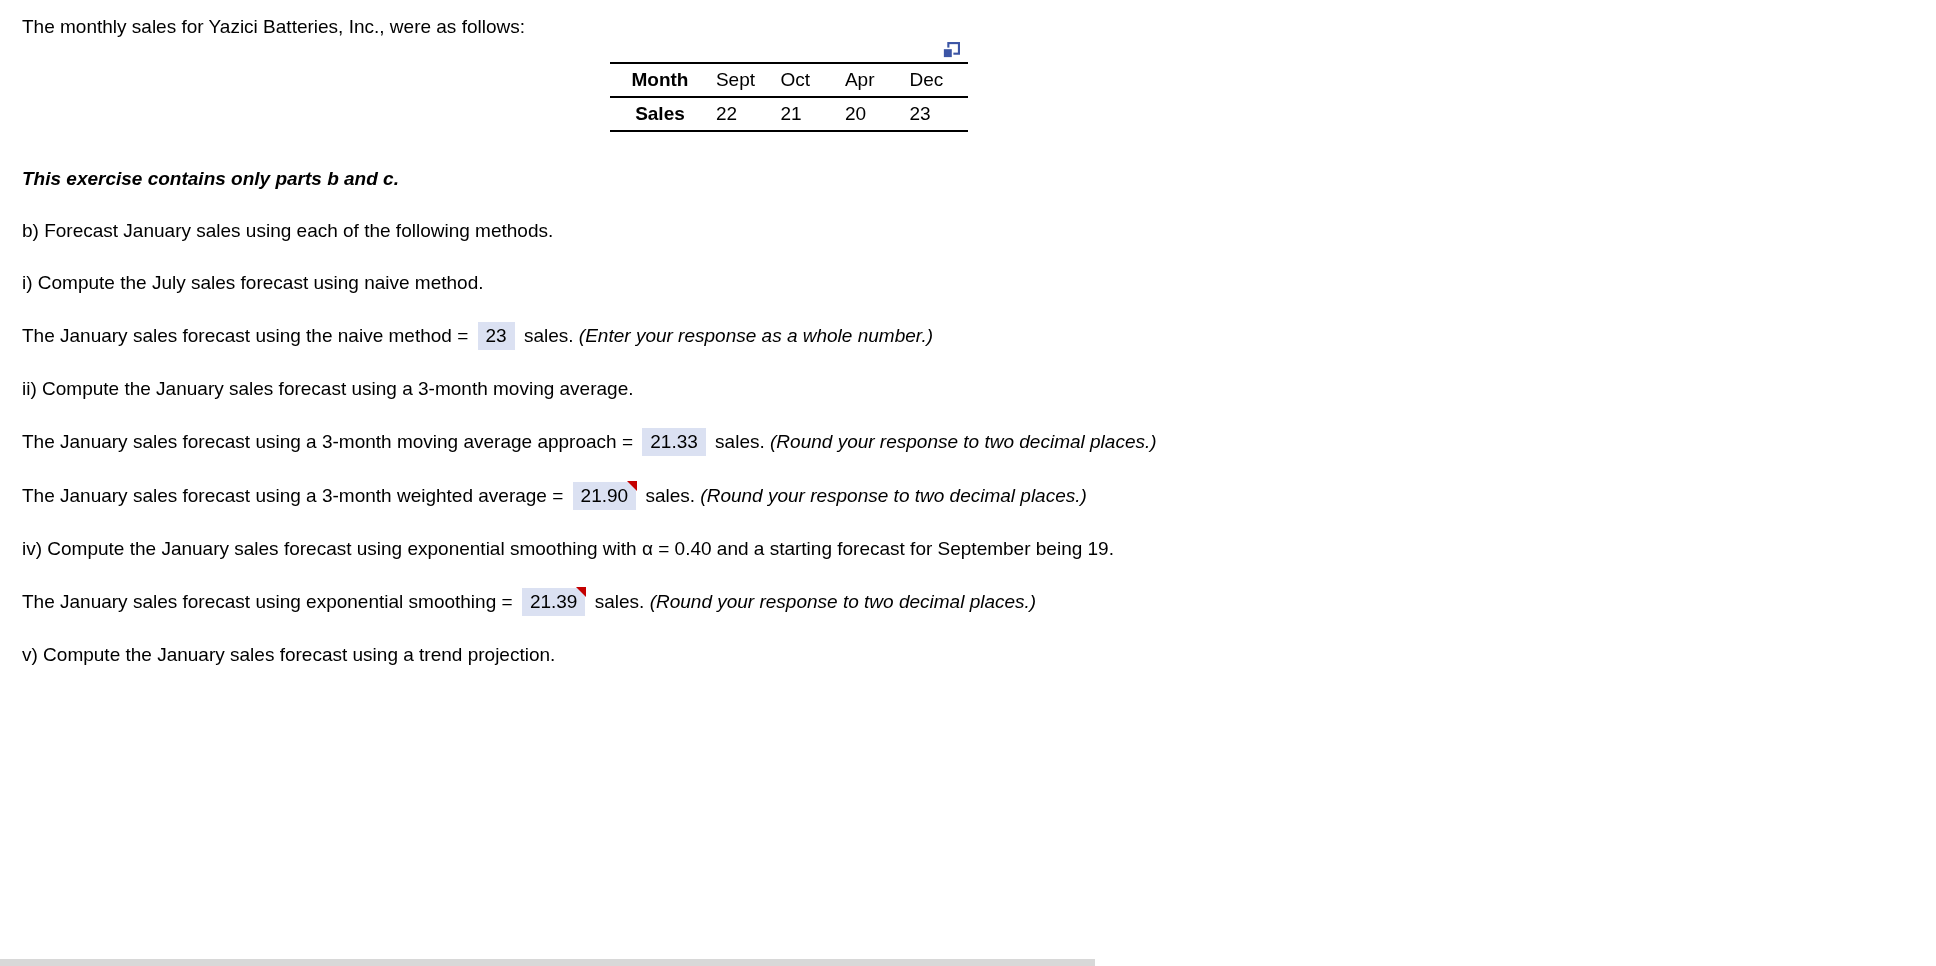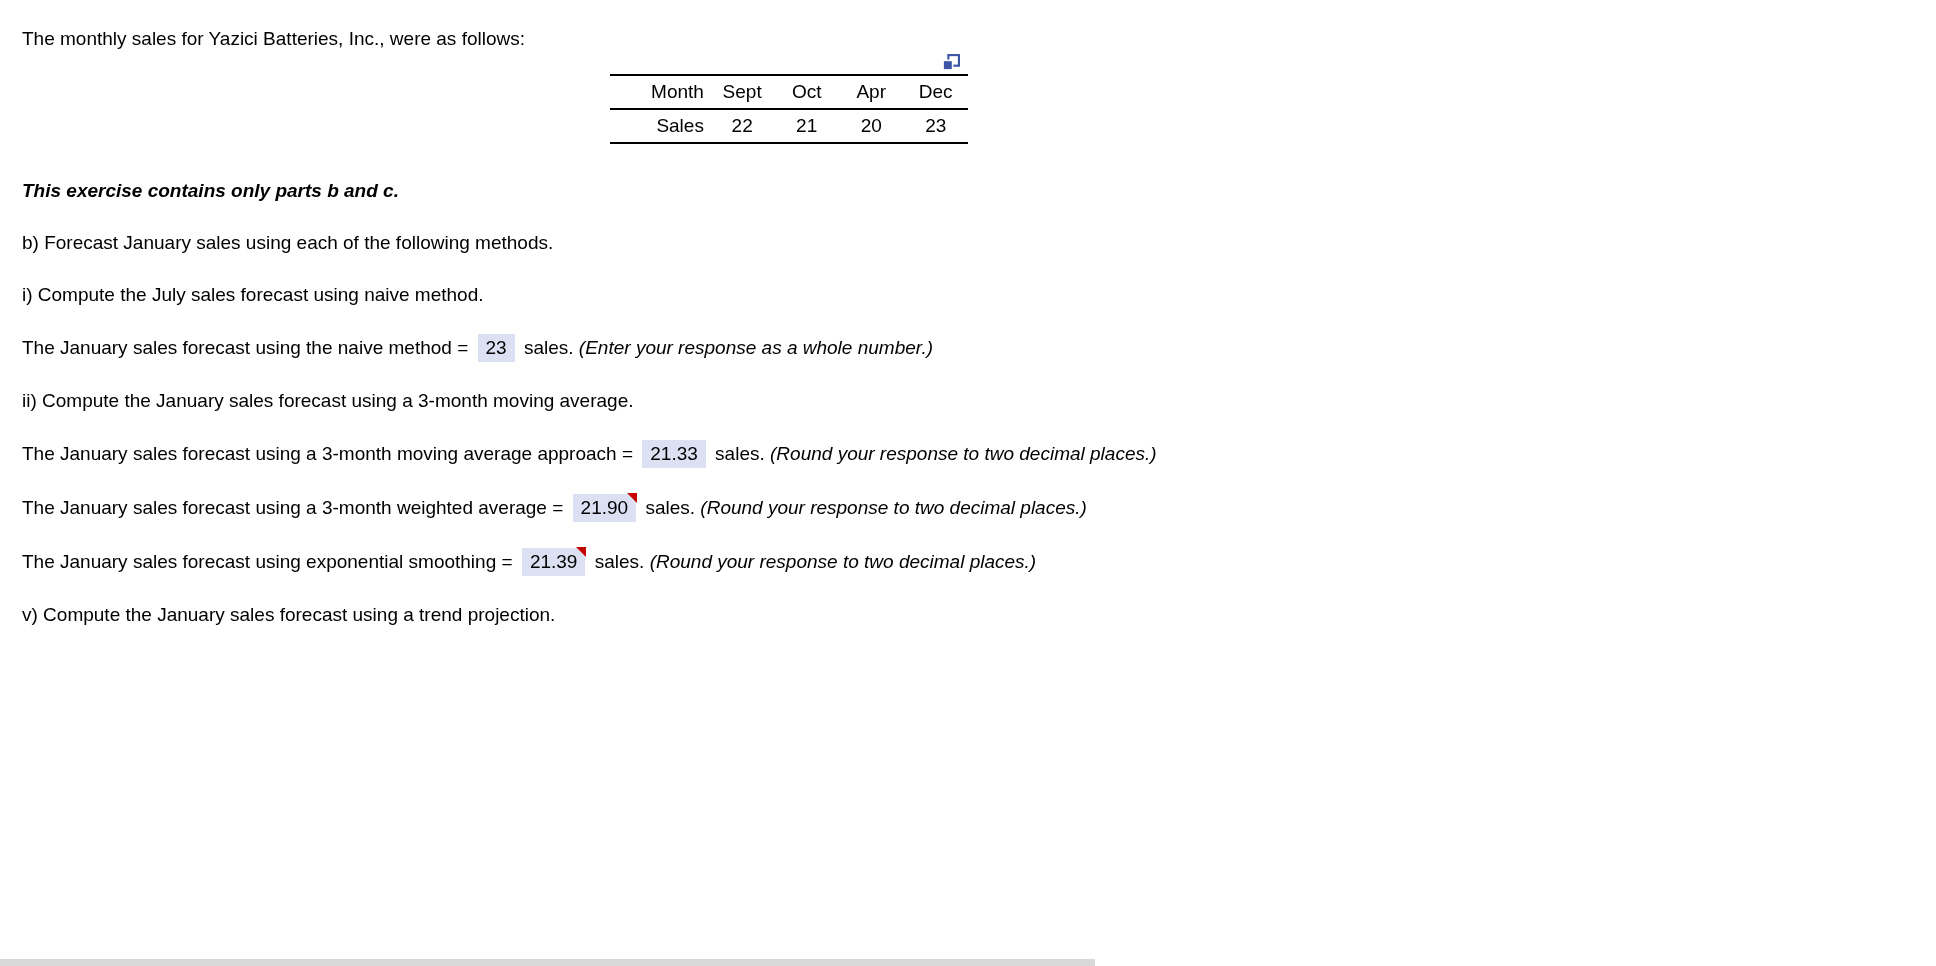--- a/index.html
+++ b/index.html
@@ -11,33 +11,33 @@
     position: relative;
     overflow: hidden;
     padding: 10px 0 0 22px;
     font-family: "Liberation Sans", "DejaVu Sans", sans-serif;
     font-size: 19px;
     line-height: 26px;
     color: #000000;
   }
   .content { width: 1526px; }
   p { margin: 26px 0 0 0; }
-  p.intro { margin-top: 16px; }
+  p.intro { margin-top: 4px; }
   .italic { font-style: italic; }
 
   
   .table-wrap { width: 358px; margin: 0 0 0 588px; }
   .icon-row { display: flex; justify-content: flex-end; padding-right: 8px; height: 20px; }
   .popup-icon { width: 18px; height: 17px; display: inline-block; cursor: pointer; }
   table.sales { border-collapse: collapse; width: 100%; margin-top: 2px;
                 border-top: 2px solid #000; border-bottom: 2px solid #000; }
   table.sales th, table.sales td { padding: 3px 6px; font-size: 19px; }
   table.sales .hdr-row th { border-bottom: 2px solid #000; }
-  table.sales .lbl { text-align: right; font-weight: normal; width: 96px; }
-  table.sales .c { text-align: center; font-weight: normal; width: 62px; }
+  table.sales .lbl { text-align: center; font-weight: bold; width: 96px; }
+  table.sales .c { text-align: left; font-weight: normal; width: 62px; }
   .note { margin-top: 34px; font-weight: bold; }
 
   
   .ansbox {
     display: inline-block;
     position: relative;
     background: #dbe1f2;
     padding: 2px 8px;
     margin: 0 4px;
     min-width: 20px;
@@ -128,20 +128,21 @@
     <span class="italic">(Round your response to two decimal places.)</span>
   </p>
 
   <p>
     <span>The January sales forecast using a 3-month weighted average =</span>
     <span class="ansbox"><span>21.90</span><span class="flag"></span></span>
     <span>sales.</span>
     <span class="italic">(Round your response to two decimal places.)</span>
   </p>
 
+  <p>iv) Compute the January sales forecast using exponential smoothing with α = 0.40 and a starting forecast for September being 19.</p>
   <p>
     <span>The January sales forecast using exponential smoothing =</span>
     <span class="ansbox"><span>21.39</span><span class="flag"></span></span>
     <span>sales.</span>
     <span class="italic">(Round your response to two decimal places.)</span>
   </p>
 
   <p>v) Compute the January sales forecast using a trend projection.</p>
 
 </div>

